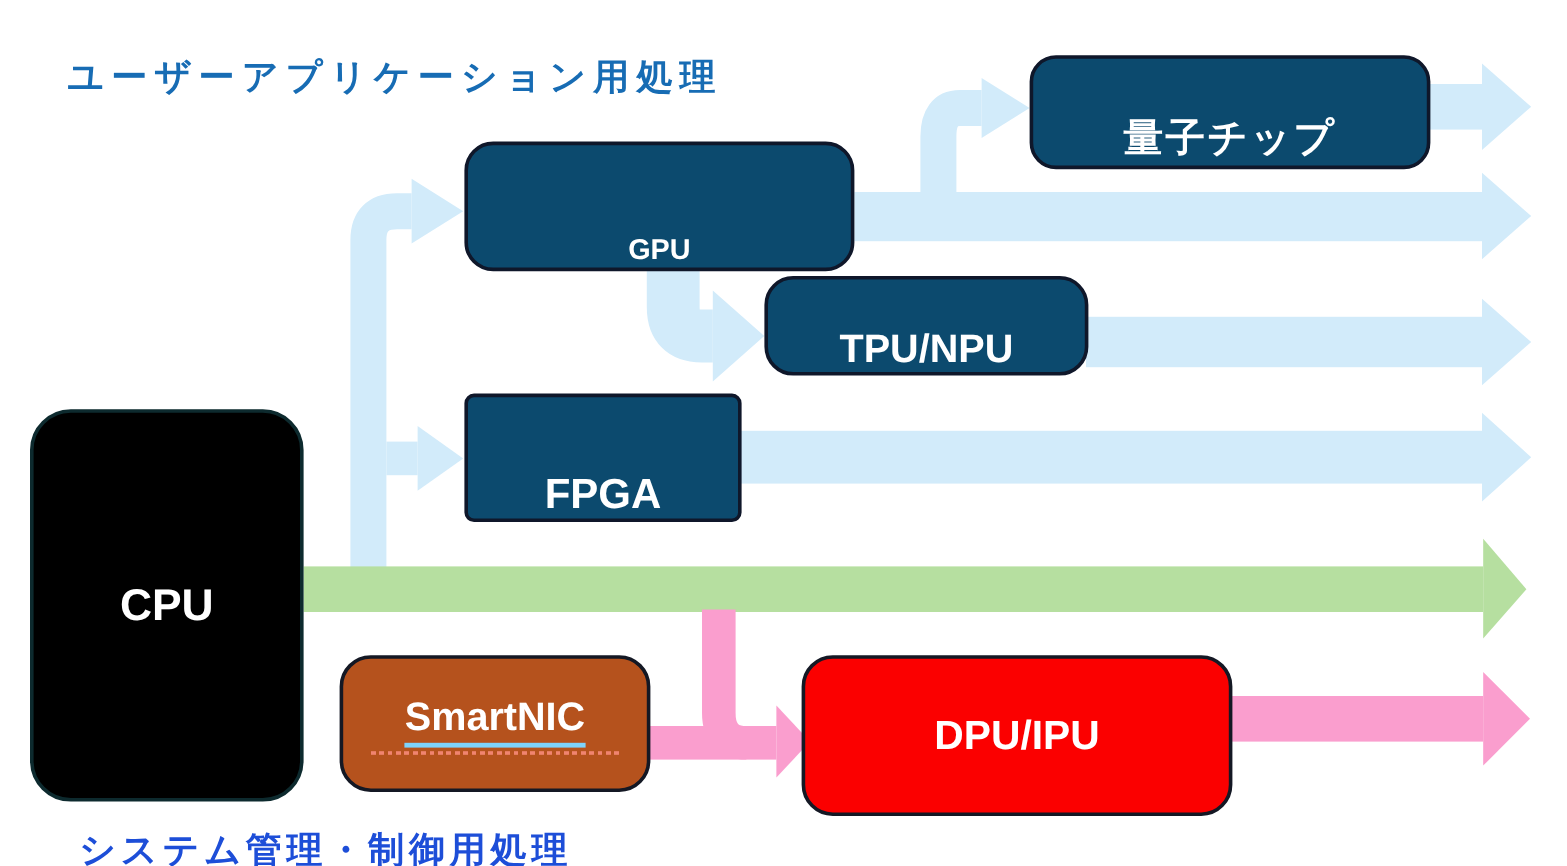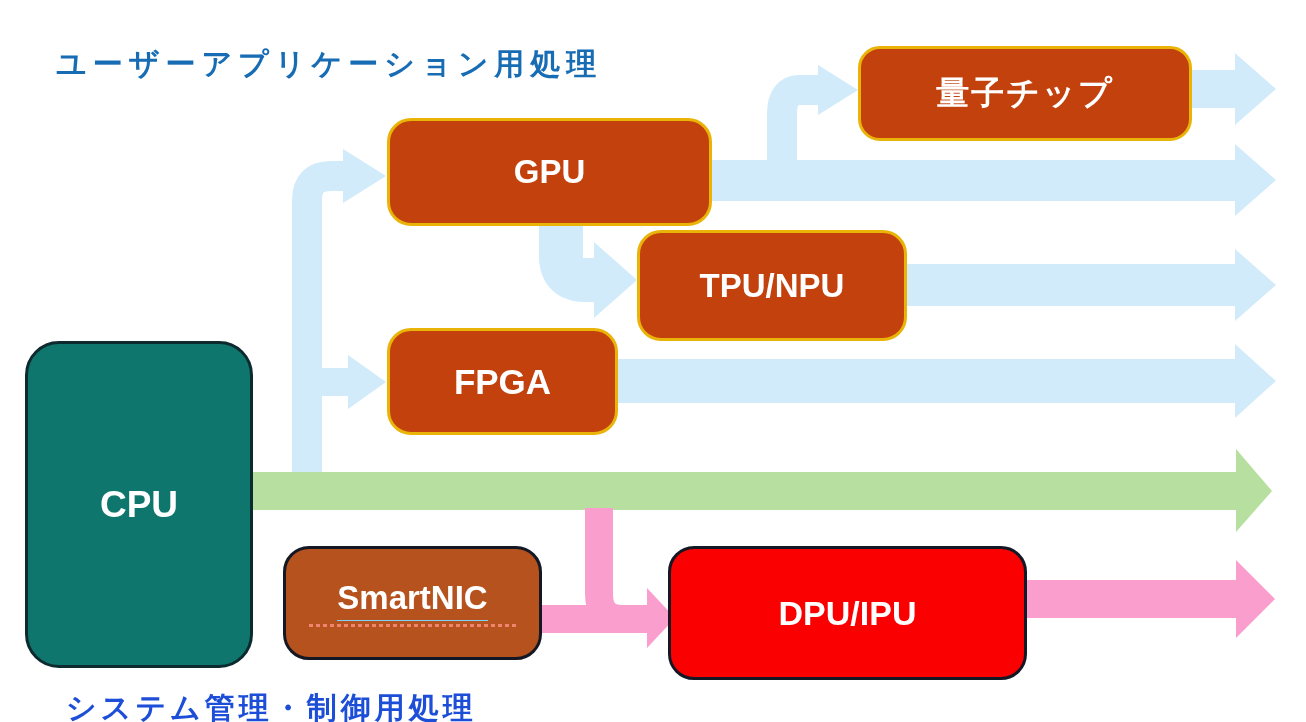--- a/index.html
+++ b/index.html
@@ -17,31 +17,31 @@
   .gn{fill:#b6dfa0;}
   .pk{fill:#fa9ece;}
   .pk-stroke{fill:none;stroke:#fa9ece;stroke-width:28;}
   .node{
     position:absolute;
     display:flex;align-items:center;justify-content:center;
     color:#ffffff;font-weight:bold;
     box-sizing:border-box;
   }
   .node-cpu{left:25px;top:323px;width:228px;height:327px;border-radius:34px;
-    background:#0f766e;border:3px solid #0d2a2e;font-size:37px;}
-  .node-teal{background:#c2410c;border:3px solid #eab308;}
-  .node-gpu{left:387px;top:100px;width:325px;height:108px;border-radius:24px;font-size:33px;}
-  .node-tpu{left:637px;top:212px;width:270px;height:111px;border-radius:24px;font-size:33px;}
-  .node-fpga{left:387px;top:310px;width:231px;height:107px;border-radius:24px;font-size:35px;}
+    background:#000000;border:3px solid #0d2a2e;font-size:37px;}
+  .node-teal{background:#0c4a6e;border:3px solid #0f172a;align-items:flex-end;}
+  .node-gpu{left:387px;top:100px;width:325px;height:108px;border-radius:24px;font-size:24px;}
+  .node-tpu{left:637px;top:212px;width:270px;height:83px;border-radius:24px;font-size:33px;}
+  .node-fpga{left:387px;top:310px;width:231px;height:107px;border-radius:8px;font-size:35px;}
   .node-quantum{left:858px;top:28px;width:334px;height:95px;border-radius:22px;font-size:33px;letter-spacing:2px;}
   .node-smartnic{left:283px;top:528px;width:259px;height:114px;border-radius:26px;
     background:#b5521d;border:3px solid #141824;font-size:33px;flex-direction:column;}
   .node-dpu{left:668px;top:528px;width:359px;height:134px;border-radius:26px;
     background:#fb0000;border:3px solid #141824;font-size:34px;}
-  .nic-underline{border-bottom:1px solid #7dd3fc;padding-bottom:3px;}
+  .nic-underline{border-bottom:4px solid #7dd3fc;padding-bottom:3px;}
   .nic-squiggle{width:208px;height:3px;margin-top:3px;
     background:repeating-linear-gradient(90deg,#f0846f 0 4px,rgba(0,0,0,0) 4px 7px);}
   .title{position:absolute;font-weight:bold;font-size:30px;white-space:nowrap;}
   .title-top{left:56px;top:26px;color:#176cb4;letter-spacing:6px;}
   .title-bottom{left:66px;top:670px;color:#1d4ed8;letter-spacing:4px;}
 </style>
 </head>
 <body>
 
 <div class="canvas">

